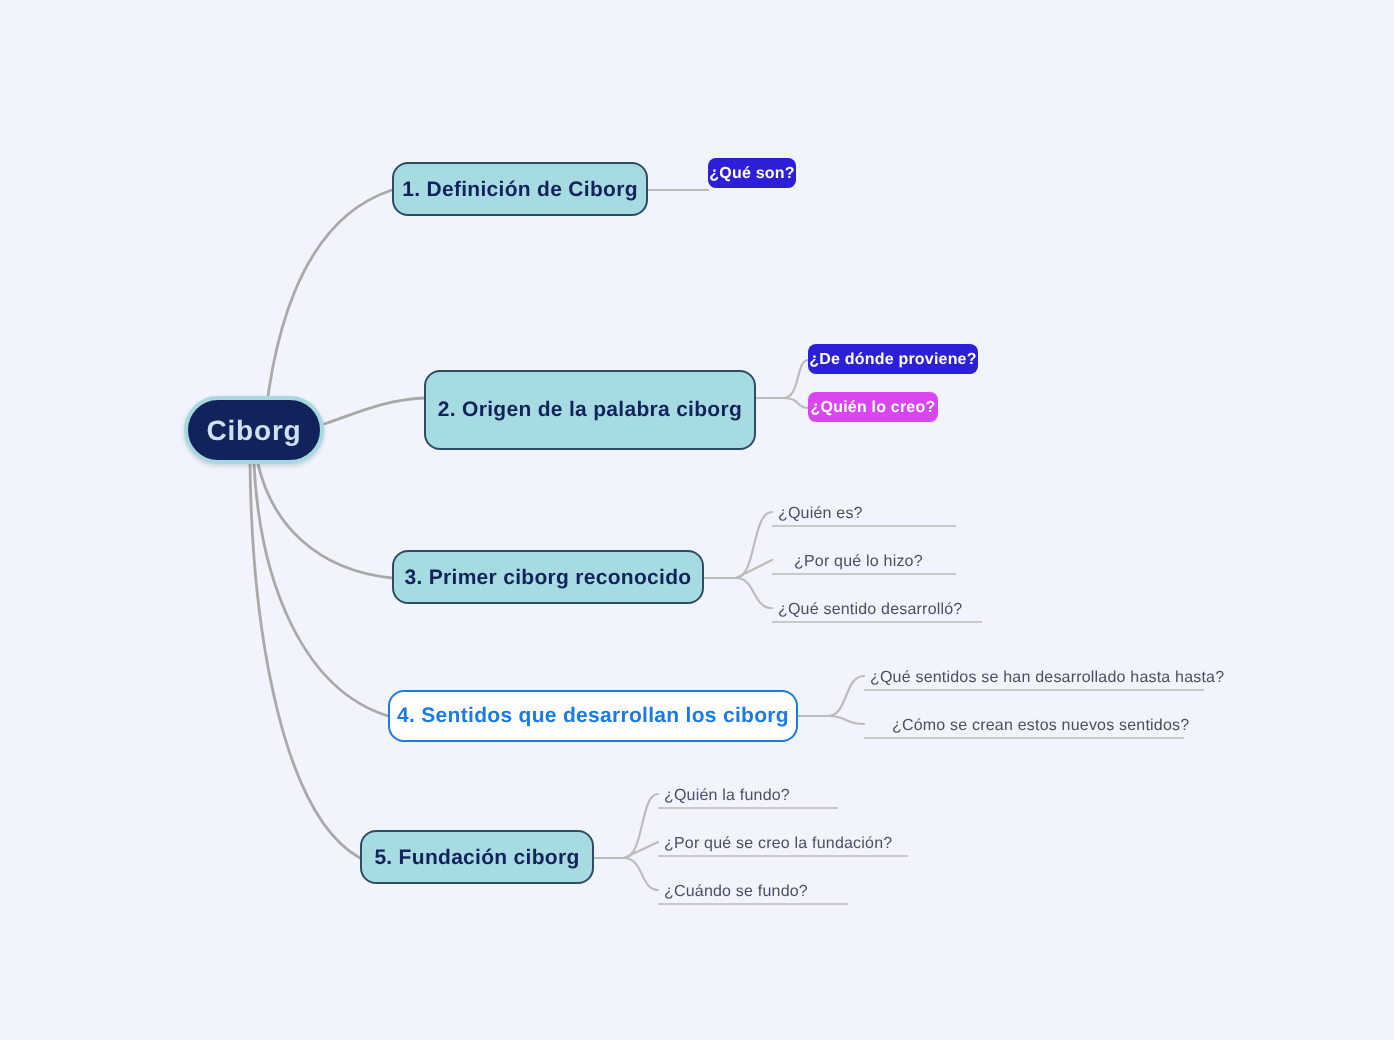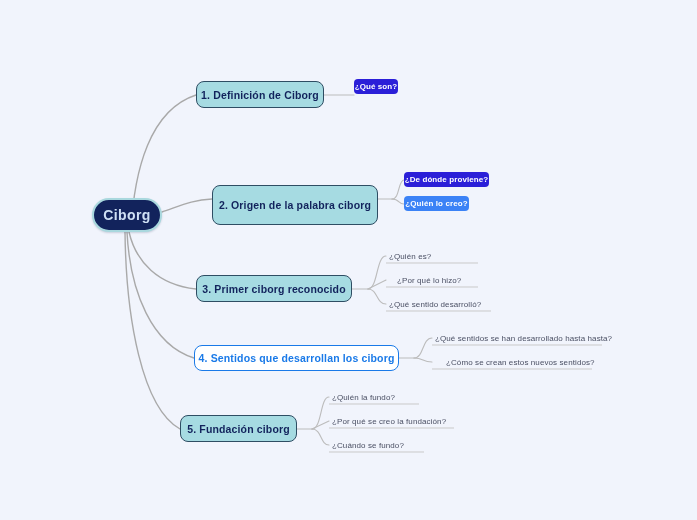--- a/index.html
+++ b/index.html
@@ -145,21 +145,21 @@
     </g>
   </svg>
 
   <div class="node node-root" style="left: 92px; top: 198px; width: 70px; height: 34px; background: rgb(18, 35, 92); border-color: rgb(169, 216, 222); color: rgb(207, 224, 245);">Ciborg</div>
 
   <div class="node node-branch" style="left: 196px; top: 81px; width: 128px; height: 27px; background: rgb(166, 219, 226); border-color: rgb(46, 77, 99); color: rgb(18, 35, 92);">1. Definición de Ciborg</div>
   <div class="node node-leaf-purple" style="left: 354px; top: 79px; width: 44px; height: 15px; background: rgb(43, 31, 216); color: rgb(255, 255, 255);">¿Qué son?</div>
 
   <div class="node node-branch" style="left: 212px; top: 185px; width: 166px; height: 40px; background: rgb(166, 219, 226); border-color: rgb(46, 77, 99); color: rgb(18, 35, 92);">2. Origen de la palabra ciborg</div>
   <div class="node node-leaf-purple" style="left: 404px; top: 172px; width: 85px; height: 15px; background: rgb(43, 31, 216); color: rgb(255, 255, 255);">¿De dónde proviene?</div>
-  <div class="node node-leaf-purple" style="left: 404px; top: 196px; width: 65px; height: 15px; background: #3b82f6; color: rgb(255, 255, 255);">¿Quién lo creo?</div>
+  <div class="node node-leaf-purple" style="left: 404px; top: 196px; width: 65px; height: 15px; background: #d946ef; color: rgb(255, 255, 255);">¿Quién lo creo?</div>
 
   <div class="node node-branch" style="left: 196px; top: 275px; width: 156px; height: 27px; background: rgb(166, 219, 226); border-color: rgb(46, 77, 99); color: rgb(18, 35, 92);">3. Primer ciborg reconocido</div>
   <div class="node node-leaf-plain" style="left: 386px; top: 249px; width: 92px; height: 14px; color: rgb(74, 79, 99);">¿Quién es?</div>
   <div class="node node-leaf-plain" style="left: 394px; top: 273px; width: 92px; height: 14px; color: rgb(74, 79, 99);">¿Por qué lo hizo?</div>
   <div class="node node-leaf-plain" style="left: 386px; top: 297px; width: 105px; height: 14px; color: rgb(74, 79, 99);">¿Qué sentido desarrolló?</div>
 
   <div class="node node-branch variant-blue" style="left: 194px; top: 345px; width: 205px; height: 26px; background: rgb(255, 255, 255); border-color: rgb(26, 122, 232); color: rgb(26, 122, 232);">4. Sentidos que desarrollan los ciborg</div>
   <div class="node node-leaf-plain" style="left: 432px; top: 331px; width: 170px; height: 14px; color: rgb(74, 79, 99);">¿Qué sentidos se han desarrollado hasta hasta?</div>
   <div class="node node-leaf-plain" style="left: 443px; top: 355px; width: 160px; height: 14px; color: rgb(74, 79, 99);">¿Cómo se crean estos nuevos sentidos?</div>
 

